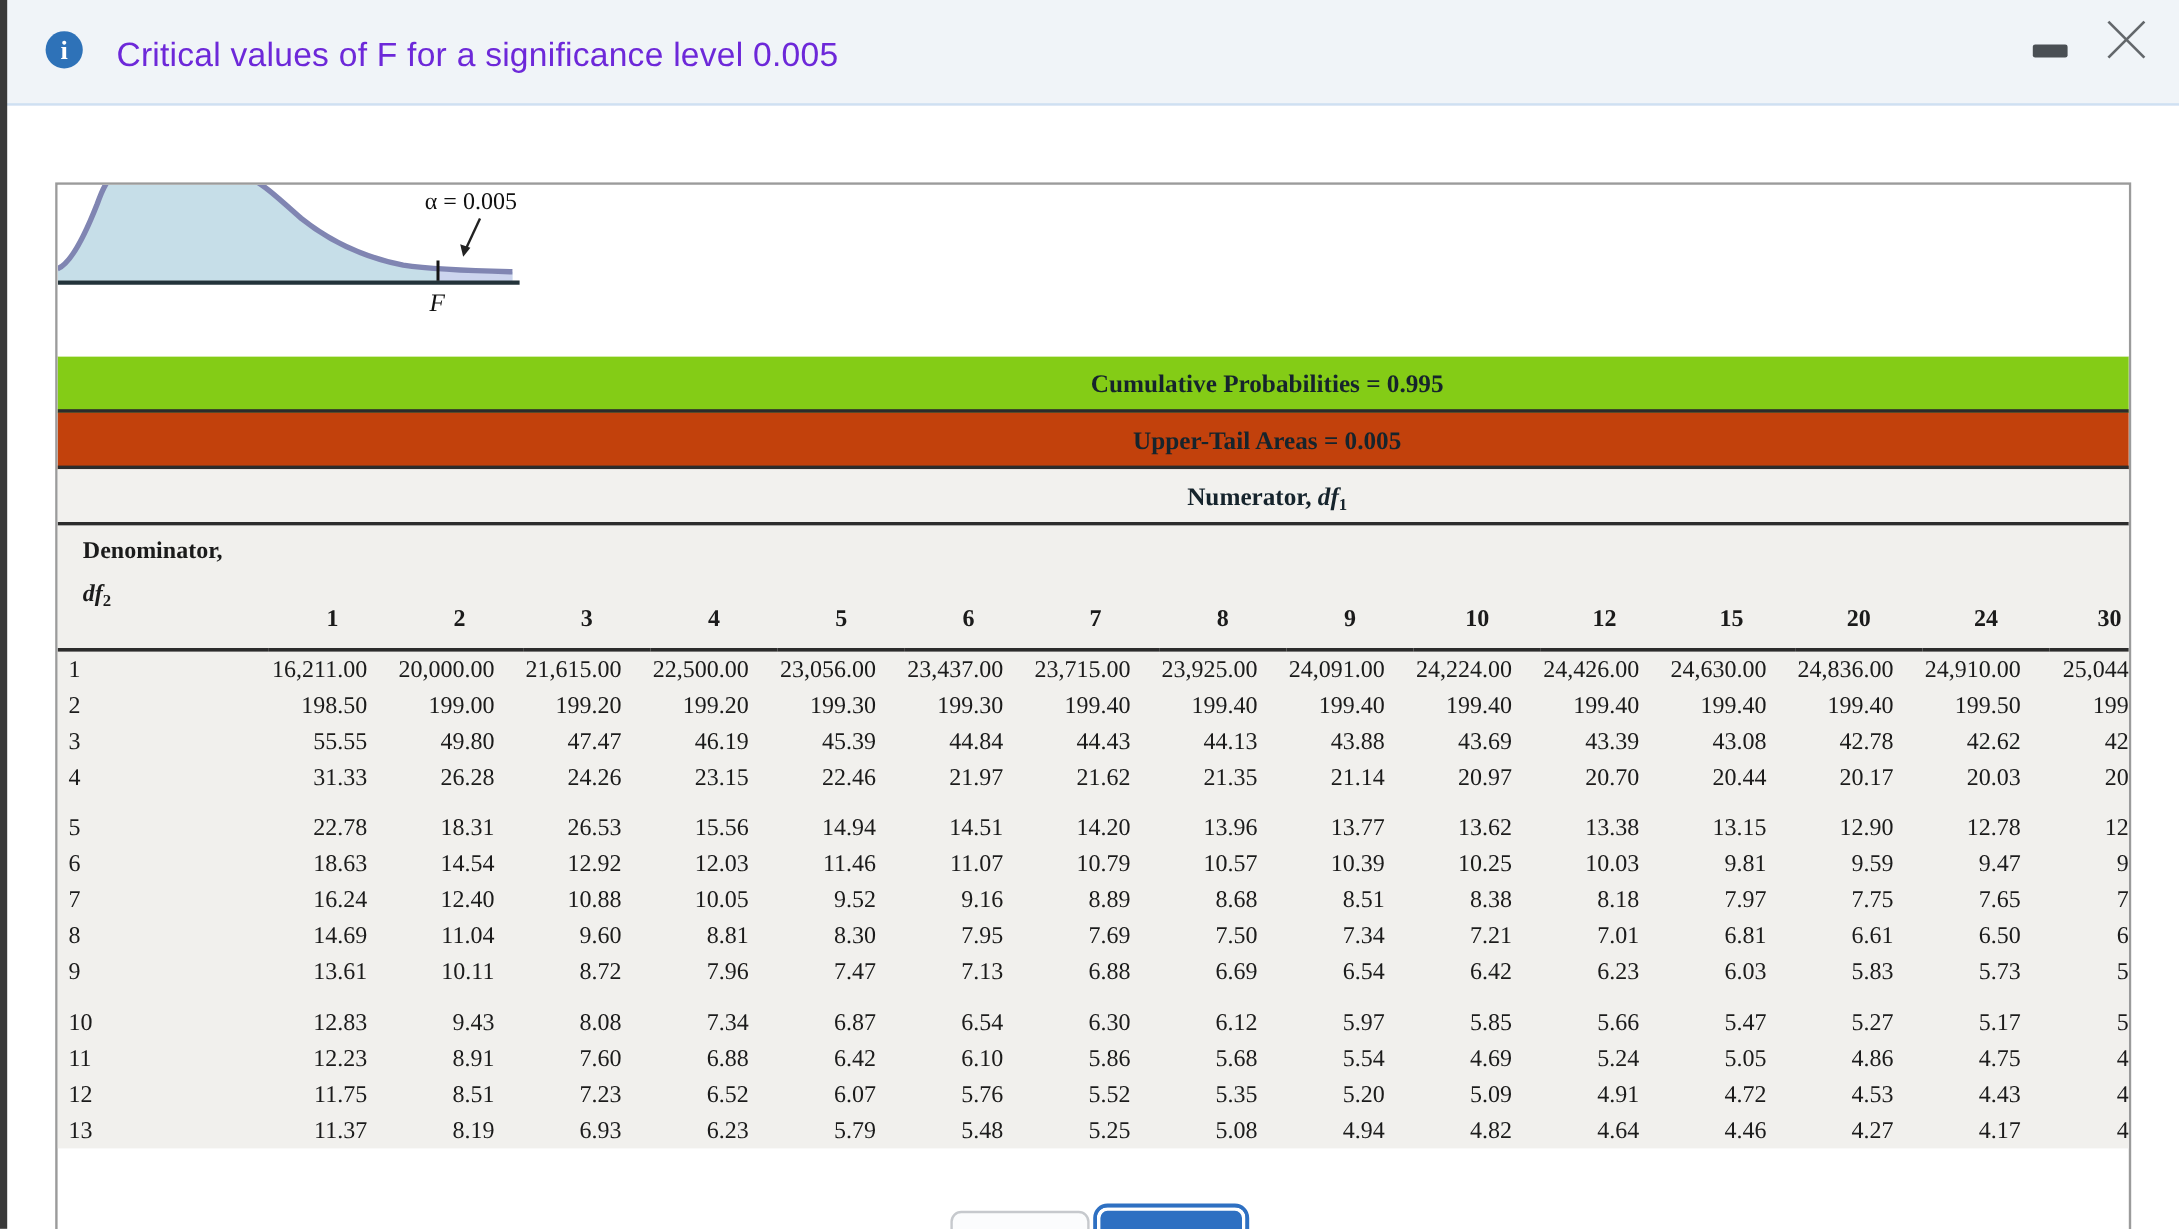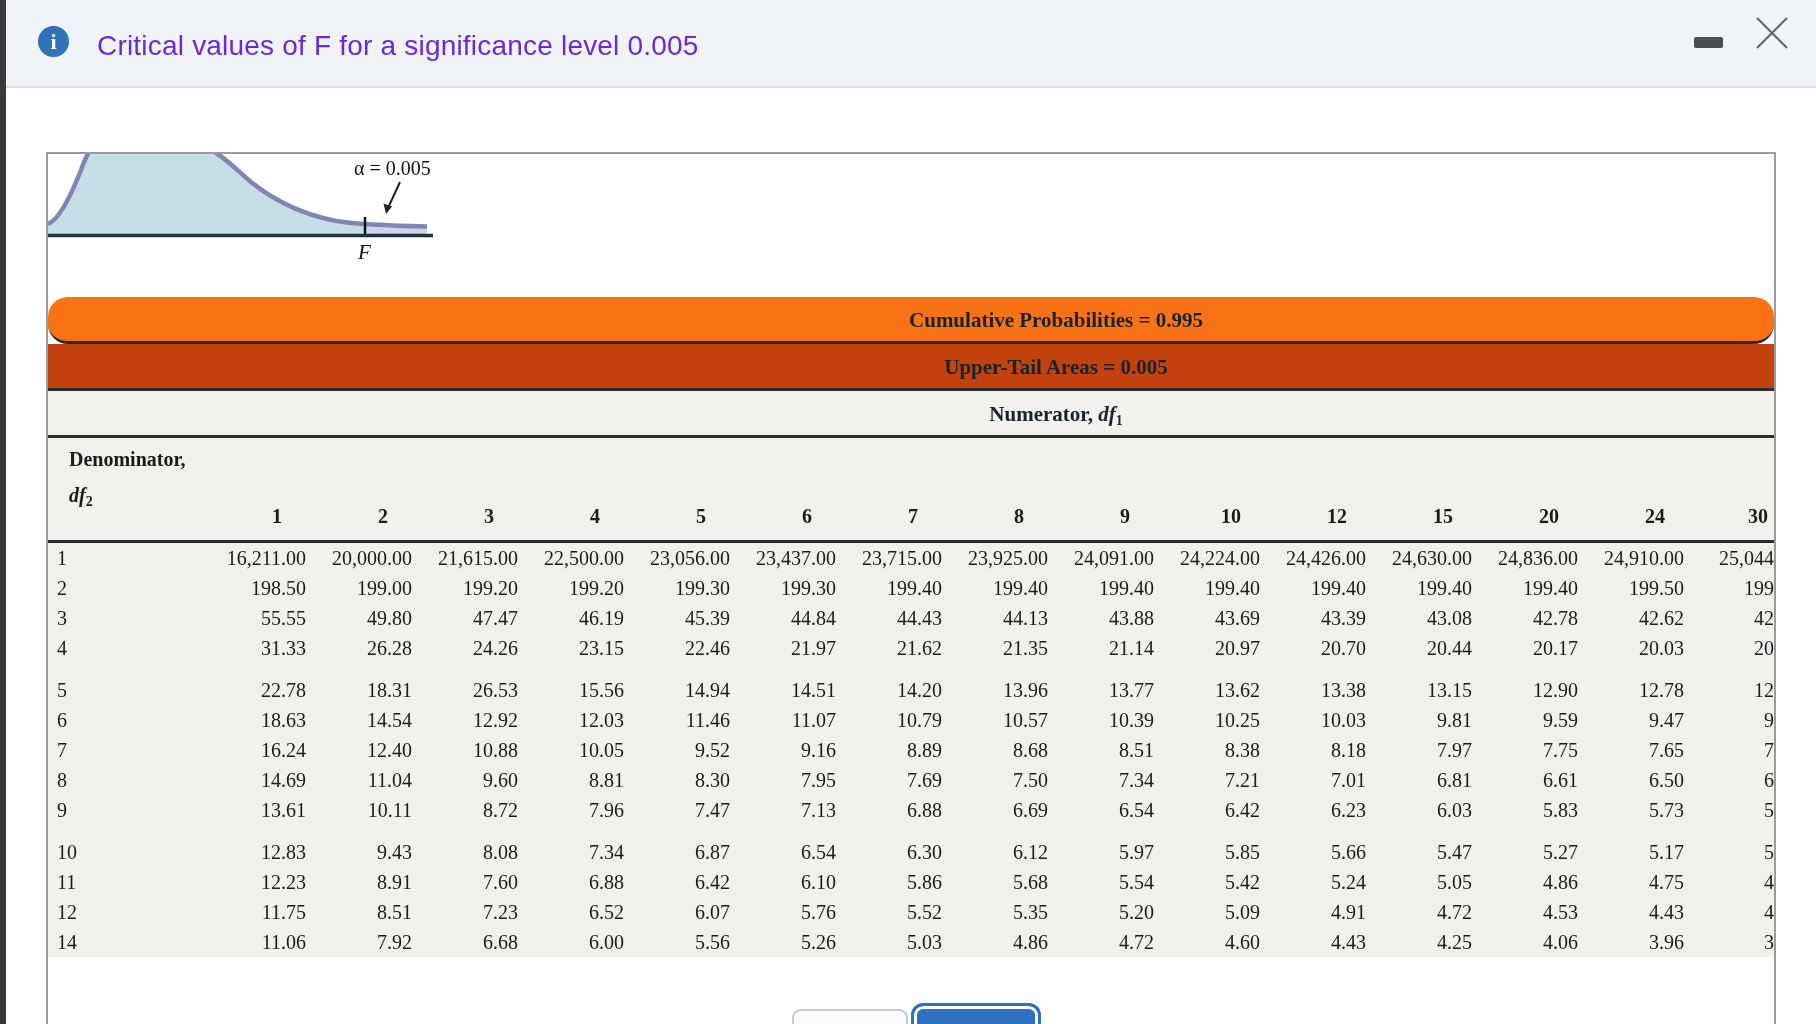--- a/index.html
+++ b/index.html
@@ -76,21 +76,21 @@
   .band {
     width: 100%; height: 47px;
     border-bottom: 3px solid #2c2c2c;
     box-sizing: content-box;
     text-align: center;
     padding-left: 290px;
     box-sizing: border-box;
     font: bold 21px/47px "Liberation Serif", serif;
     color: #16242c;
   }
-  .band-cumulative { background: #f97316; border-radius: 20px; }
+  .band-cumulative { background: #84cc16; }
   .band-uppertail  { background: #c2410c; }
   .band-numerator  { background: #f2f1ee; }
   .df-italic { font-style: italic; }
   .df-sub { font-size: 14px; vertical-align: -4px; }
   
   table.ftable {
     border-collapse: collapse; table-layout: fixed;
     width: 1726px;
     background: #f1f0ed;
     font-family: "Liberation Serif", serif;
@@ -411,21 +411,21 @@
           <th>11</th>
           <td>12.23</td>
           <td>8.91</td>
           <td>7.60</td>
           <td>6.88</td>
           <td>6.42</td>
           <td>6.10</td>
           <td>5.86</td>
           <td>5.68</td>
           <td>5.54</td>
-          <td>5.42</td>
+          <td>4.69</td>
           <td>5.24</td>
           <td>5.05</td>
           <td>4.86</td>
           <td>4.75</td>
           <td class="col-last">4</td>
         </tr>
         <tr>
           <th>12</th>
           <td>11.75</td>
           <td>8.51</td>
@@ -437,35 +437,35 @@
           <td>5.35</td>
           <td>5.20</td>
           <td>5.09</td>
           <td>4.91</td>
           <td>4.72</td>
           <td>4.53</td>
           <td>4.43</td>
           <td class="col-last">4</td>
         </tr>
         <tr>
-          <th>14</th>
-          <td>11.06</td>
-          <td>7.92</td>
-          <td>6.68</td>
-          <td>6.00</td>
-          <td>5.56</td>
-          <td>5.26</td>
-          <td>5.03</td>
-          <td>4.86</td>
-          <td>4.72</td>
-          <td>4.60</td>
-          <td>4.43</td>
-          <td>4.25</td>
-          <td>4.06</td>
-          <td>3.96</td>
-          <td class="col-last">3</td>
+          <th>13</th>
+          <td>11.37</td>
+          <td>8.19</td>
+          <td>6.93</td>
+          <td>6.23</td>
+          <td>5.79</td>
+          <td>5.48</td>
+          <td>5.25</td>
+          <td>5.08</td>
+          <td>4.94</td>
+          <td>4.82</td>
+          <td>4.64</td>
+          <td>4.46</td>
+          <td>4.27</td>
+          <td>4.17</td>
+          <td class="col-last">4</td>
         </tr>
       </tbody>
   </table>
 </div>
 
 <div class="footer-btn-secondary"></div>
 <div class="footer-btn-primary"></div>
 
 </body></html>

